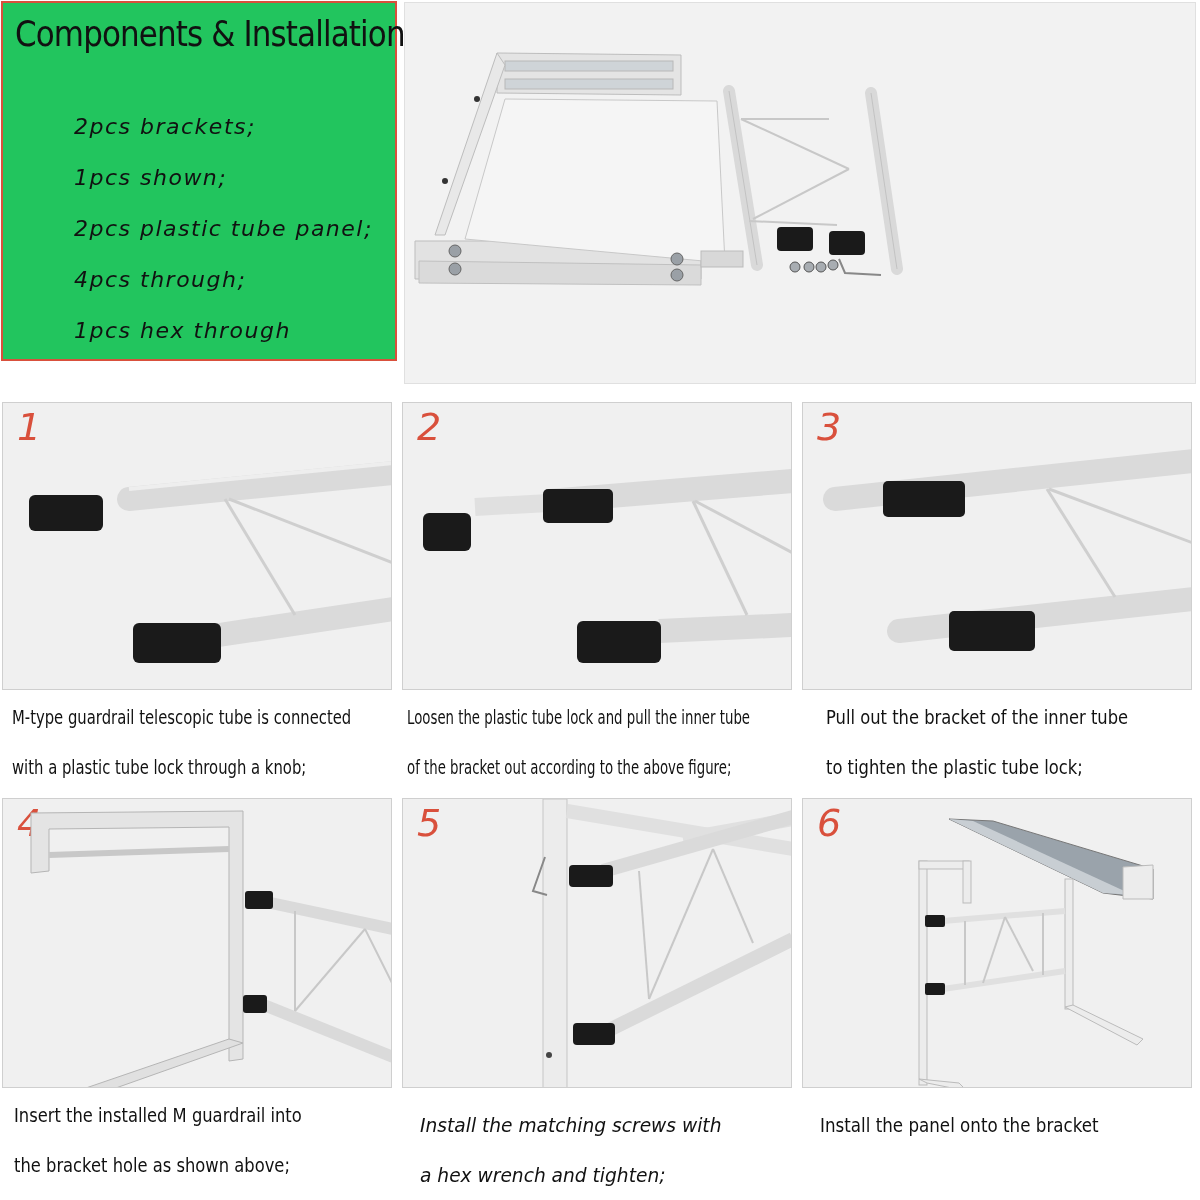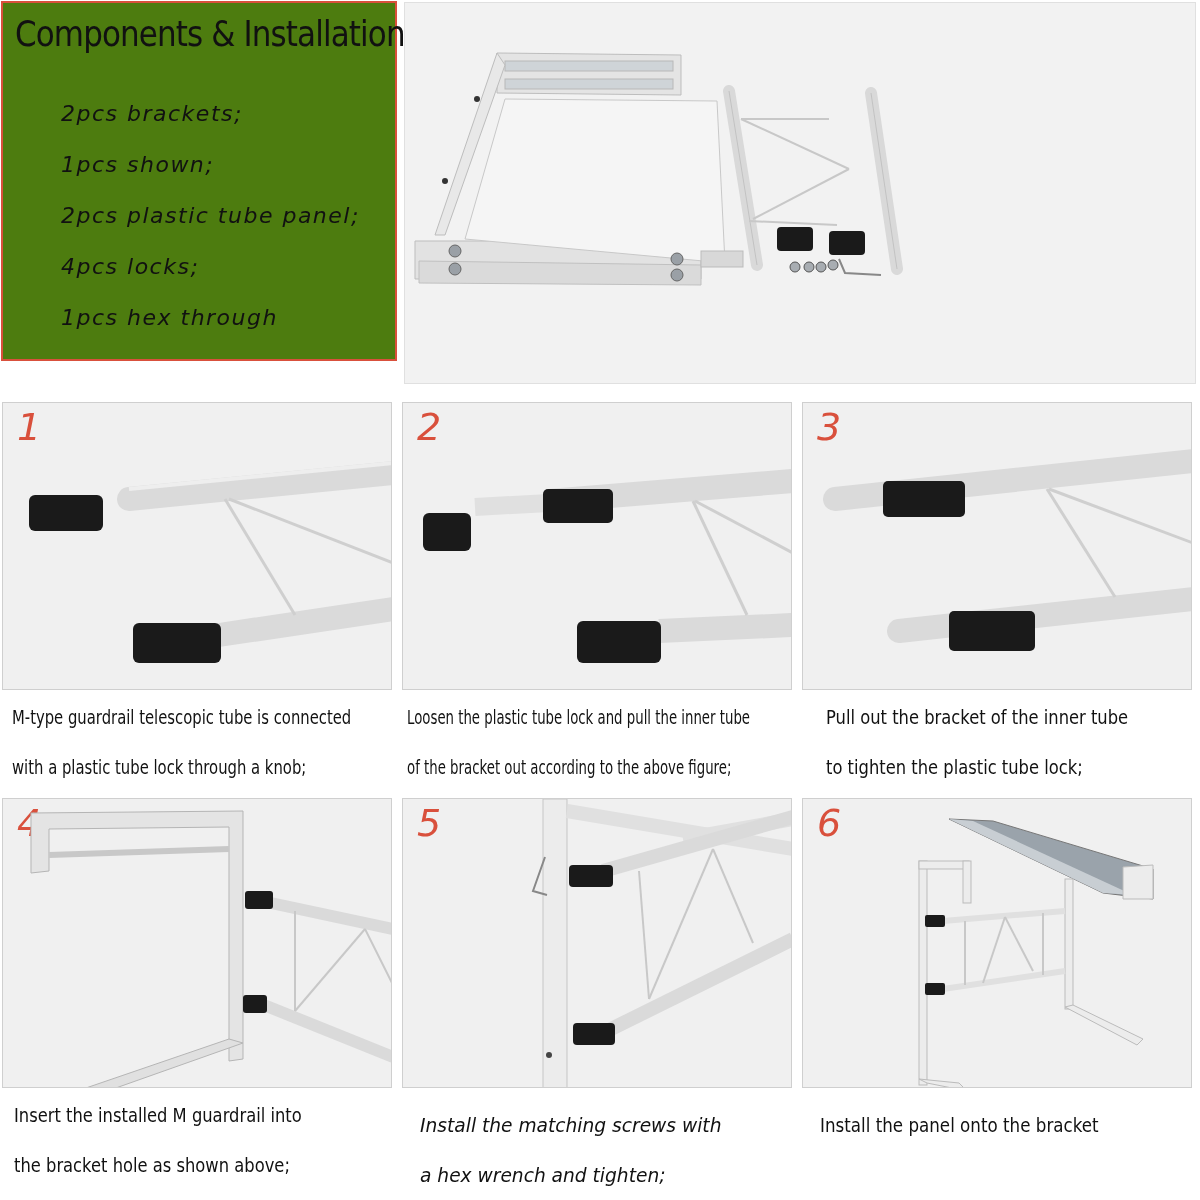--- a/index.html
+++ b/index.html
@@ -1,37 +1,37 @@
 <!DOCTYPE html>
 <html><head>
 <meta charset="utf-8">
 <style>
   html, body { margin:0; padding:0; background:#ffffff; }
   body { width:1200px; height:1200px; position:relative; overflow:hidden; font-family:"DejaVu Sans", sans-serif; color:#111; }
   .abs { position:absolute; }
-  .components-box { left:1px; top:1px; width:396px; height:360px; border:2px solid #d9503c; background:#4d7c0f; box-sizing:border-box; }
+  .components-box { left:1px; top:1px; width:396px; height:360px; border:2px solid #d9503c; background:#22c55e; box-sizing:border-box; }
   .components-title { position:absolute; left:12px; top:10px; font-family:"DejaVu Sans", sans-serif; font-size:36px; letter-spacing:-1px; transform:scaleX(0.86); transform-origin:left top; white-space:nowrap; color:#111; }
-  .components-list { position:absolute; left:58px; top:96px; margin:0; padding:0; list-style:none; }
+  .components-list { position:absolute; left:58px; top:96px; margin:13px; padding:0; list-style:none; }
   .components-list li { font-family:"DejaVu Sans", sans-serif; font-style:oblique; font-size:22px; height:51px; line-height:30px; white-space:nowrap; letter-spacing:1.5px; }
   .photo { background:#f0f0f0; border:1px solid #cfcfcf; box-sizing:border-box; overflow:hidden; }
   .hero { left:404px; top:2px; width:792px; height:382px; background:#f2f2f2; border:1px solid #e0e0e0; }
   .step-num { position:absolute; left:14px; top:2px; font-size:38px; color:#d9503c; font-family:"DejaVu Sans", sans-serif; font-style:oblique; }
   .caption { position:absolute; font-family:"DejaVu Sans", sans-serif; font-size:19px; line-height:50px; white-space:nowrap; transform-origin:left top; color:#111; }
   svg { position:absolute; left:0; top:0; }
 </style>
 </head>
 <body>
 
 <div class="abs components-box">
   <div class="components-title">Components &amp; Installation</div>
   <ul class="components-list">
     <li>2pcs brackets;</li>
     <li>1pcs shown;</li>
     <li>2pcs plastic tube panel;</li>
-    <li>4pcs locks;</li>
+    <li>4pcs through;</li>
     <li>1pcs hex through</li>
   </ul>
 </div>
 
 <div class="abs photo hero">
   <svg width="792" height="382" viewBox="0 0 792 382">
 
     <polygon points="92,50 276,52 276,92 92,90" fill="#e4e4e4" stroke="#bdbdbd"></polygon>
     <rect x="100" y="58" width="168" height="10" fill="#cfd4d8" stroke="#b8b8b8"></rect>
     <rect x="100" y="76" width="168" height="10" fill="#cfd4d8" stroke="#b8b8b8"></rect>

